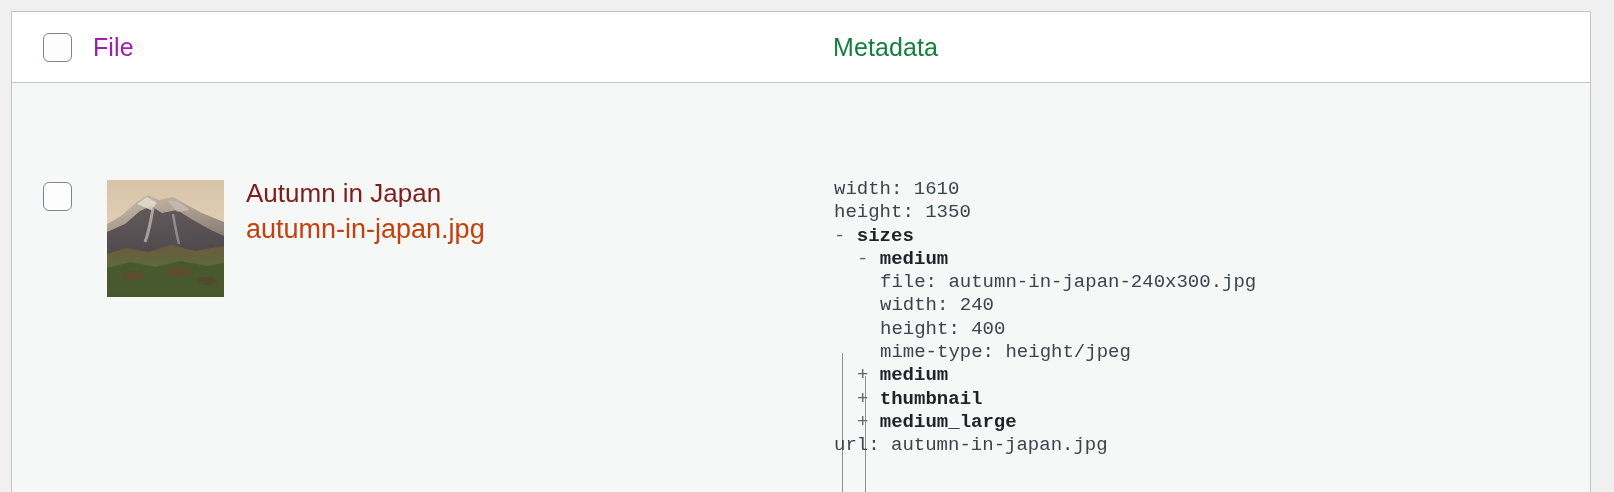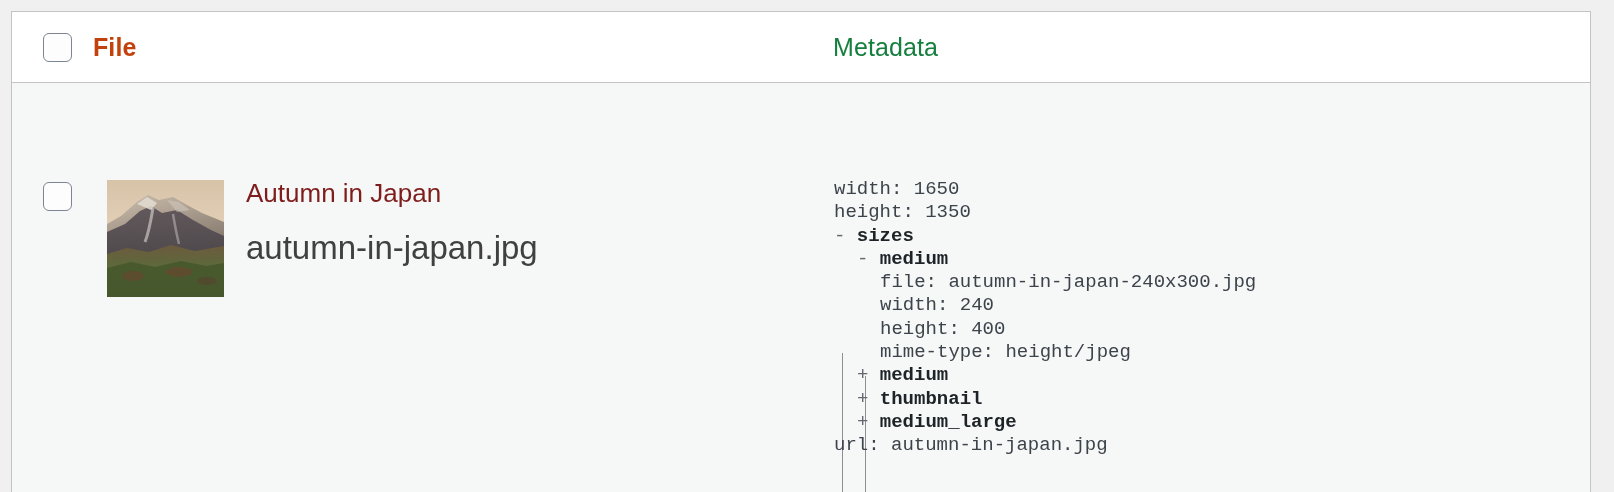--- a/index.html
+++ b/index.html
@@ -59,22 +59,22 @@
     height: 29px;
     border: 1.6px solid #7c8591;
     border-radius: 6px;
     background: #fdfdfd;
     box-sizing: border-box;
     display: block;
   }
 
   .th-link {
     font-size: 25px;
-    color: #c2410c;
-    font-weight: 700;
+    color: #a21caf;
+    font-weight: 400;
     letter-spacing: 0.1px;
   }
   .th-plain {
     font-size: 25px;
     color: #15803d;
     font-weight: 400;
     letter-spacing: 0.1px;
   }
 
   
@@ -116,23 +116,23 @@
   }
   .file-title {
     font-size: 26px;
     font-weight: 400;
     color: #7f1d1d;
     line-height: 1.25;
     text-decoration: none;
     display: block;
   }
   .file-name {
-    margin-top: 17px;
-    font-size: 33px;
-    color: #404040;
+    margin-top: 3px;
+    font-size: 27px;
+    color: #c2410c;
     line-height: 1.25;
   }
 
   
   .meta-cell {
     padding-top: 95px;
     padding-left: 1px;
     font-family: "Liberation Mono", monospace;
     font-size: 19px;
     line-height: 23.3px;
@@ -235,21 +235,21 @@
         <a class="file-title" href="#">Autumn in Japan</a>
         <div class="file-name">autumn-in-japan.jpg</div>
       </div>
 
     </div>
 
     <div class="col-meta meta-cell">
       <div class="meta-tree" id="meta-tree">
         <span class="guide guide-l1"></span>
         <span class="guide guide-l2"></span>
-      <div class="meta-line"><span>width: 1650</span></div>
+      <div class="meta-line"><span>width: 1610</span></div>
           <div class="meta-line"><span>height: 1350</span></div>
           <div class="meta-line"><span class="toggle">- </span><span class="key-bold">sizes</span></div>
           <div class="meta-line ind1"><span class="toggle">- </span><span class="key-bold">medium</span></div>
           <div class="meta-line ind2"><span>file: autumn-in-japan-240x300.jpg</span></div>
           <div class="meta-line ind2"><span>width: 240</span></div>
           <div class="meta-line ind2"><span>height: 400</span></div>
           <div class="meta-line ind2"><span>mime-type: height/jpeg</span></div>
           <div class="meta-line ind1"><span class="toggle">+ </span><span class="key-bold">medium</span></div>
           <div class="meta-line ind1"><span class="toggle">+ </span><span class="key-bold">thumbnail</span></div>
           <div class="meta-line ind1"><span class="toggle">+ </span><span class="key-bold">medium_large</span></div>

